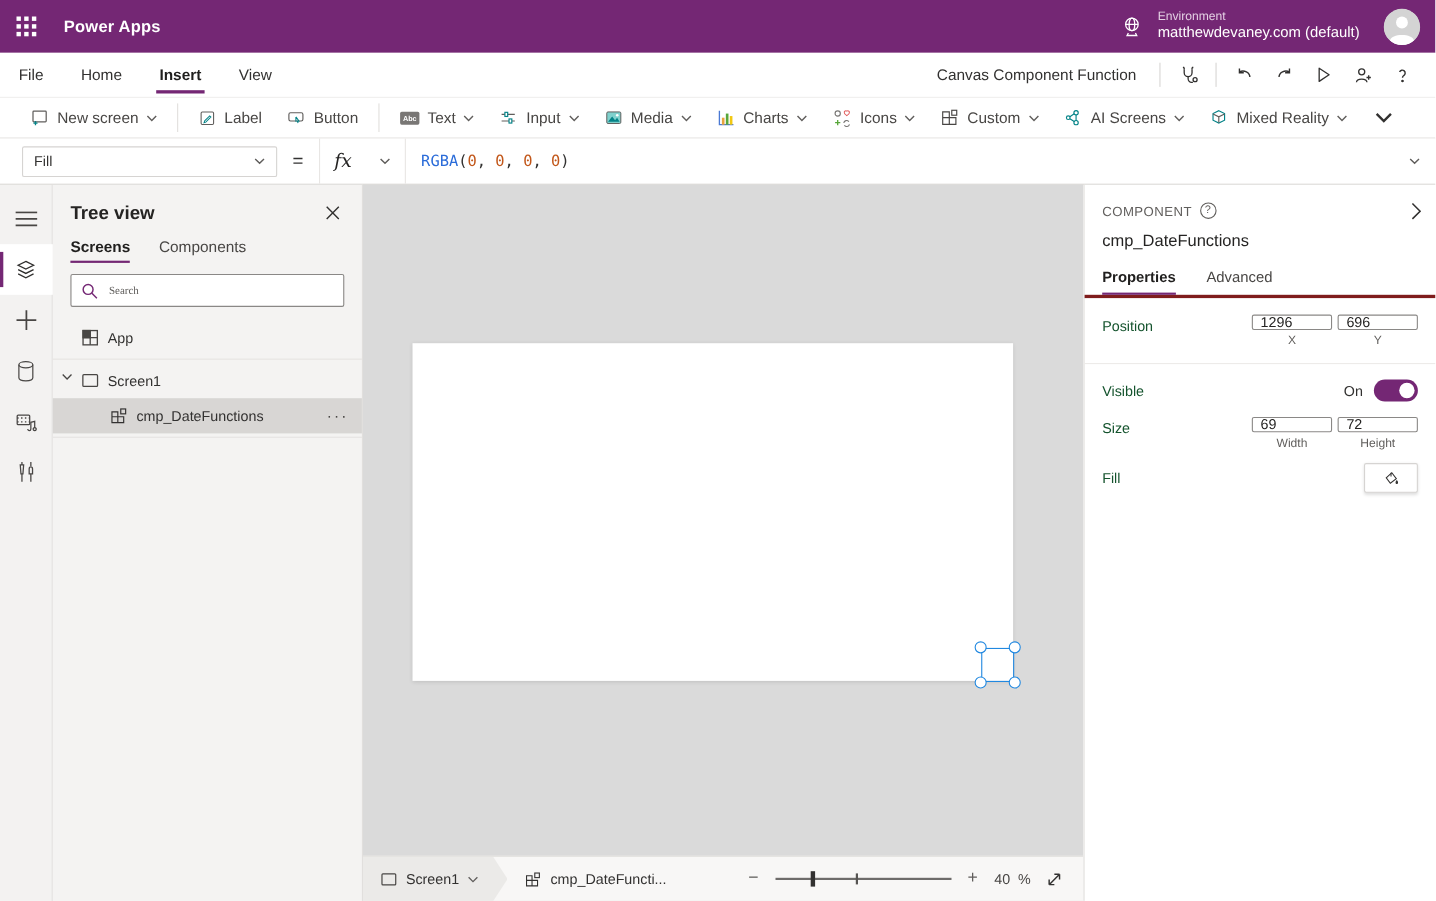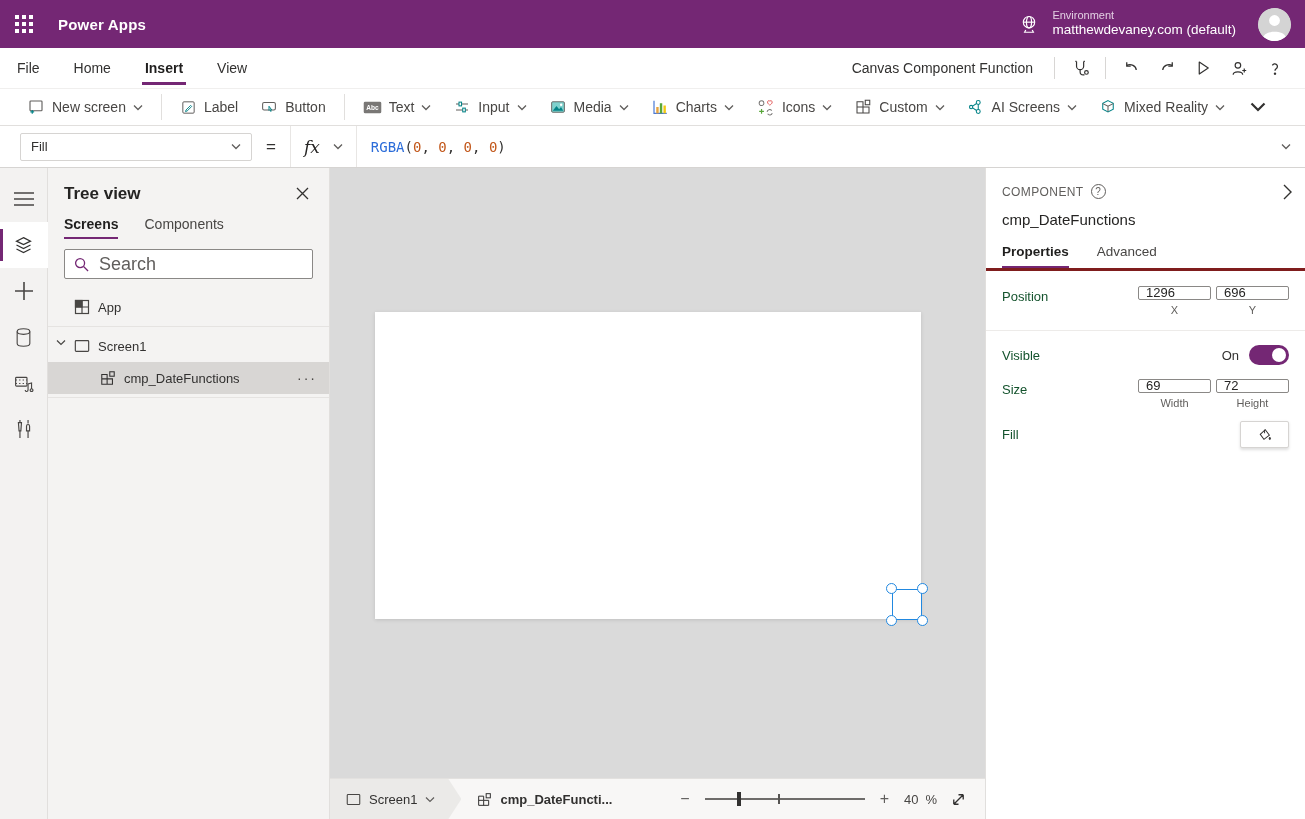--- a/index.html
+++ b/index.html
@@ -38,21 +38,21 @@
   .ribbon { height:38px; display:flex; align-items:center; border-top:1px solid #f0efee; border-bottom:1px solid #e1dfdd; padding-left:16px; }
   .rb-item { display:flex; align-items:center; gap:7px; padding:0 11px; height:30px; font-size:14px; color:#484644; cursor:pointer; white-space:nowrap; }
   .rb-sep { width:1px; height:26px; background:#e1dfdd; margin:0 7px; flex:none; }
   .chev { flex:none; }
   .rb-expand { margin-left:14px; cursor:pointer; }
 
   
   .fxbar { height:42px; display:flex; align-items:center; background:#fff; border-bottom:1px solid #d6d4d2; }
   .prop-select { width:232px; height:28px; border:1px solid #d6d4d2; border-radius:2px; margin-left:20px; display:flex; align-items:center; justify-content:space-between; padding:0 10px; font-size:13px; cursor:pointer; background:#fff; }
   .equals { font-size:17px; margin:0 14px; color:#323130; }
-  .fx-select { height:100%; display:flex; align-items:center; gap:13px; padding:0 13px; border-left:1px solid #e8e6e4; border-right:1px solid #e8e6e4; cursor:pointer; }
+  .fx-select { height:100%; display:flex; align-items:center; gap:25px; padding:0 13px; border-left:1px solid #e8e6e4; border-right:1px solid #e8e6e4; cursor:pointer; }
   .fx-glyph { font-family:"DejaVu Serif", serif; font-style:italic; font-size:17px; color:#252423; }
   .formula { flex:1; font-family:"DejaVu Sans Mono", monospace; font-size:14px; padding-left:14px; white-space:pre; cursor:text; }
   .tok-fn { color:#2b6cd9; }
   .tok-num { color:#c2571a; }
   .tok-p { color:#323130; }
 
   
   .main { display:flex; height:651px; }
 
   
@@ -64,39 +64,39 @@
   
   .tree { width:282px; background:#f4f3f2; border-right:1px solid #e1dfdd; display:flex; flex-direction:column; flex:none; }
   .tree-head { display:flex; align-items:center; justify-content:space-between; padding:15px 16px 4px;gap:44px; }
   .tree-title { font-size:17px; font-weight:600; color:#252423; }
   .close-btn { color:#323130; cursor:pointer; padding:4px; }
   .tree-tabs { display:flex; gap:26px; padding:8px 16px 0; }
   .ttab { font-size:14px; color:#484644; padding-bottom:7px; cursor:pointer; position:relative; }
   .ttab.active { font-weight:600; color:#201f1e; }
   .ttab.active::after { content:""; position:absolute; left:0; right:0; bottom:0; height:2px; background:#742774; }
   .search { margin:10px 16px 12px; height:30px; background:#fff; border:1px solid #8a8886; border-radius:2px; display:flex; align-items:center; gap:8px; padding:0 9px; }
-  .search input { border:0; outline:0; flex:1; font-size:18px; font-family:Liberation Sans, sans-serif; color:#323130; background:transparent; }
+  .search input { border:0; outline:0; flex:1; font-size:10px; font-family:Liberation Serif, serif; color:#323130; background:transparent; }
   .search input::placeholder { color:#605e5c; }
   .trow { height:32px; display:flex; align-items:center; gap:8px; font-size:13px; color:#323130; cursor:pointer; position:relative; padding-left:26px; }
   .trow .expander { position:absolute; left:8px; top:9px; color:#484644; }
   .trow.indent { padding-left:52px; }
   .trow.selected { background:#d8d6d4; }
   .trow .more { position:absolute; right:12px; color:#484644; font-size:14px; letter-spacing:2px; cursor:pointer; }
   .tsep { border-top:1px solid #e5e3e1; margin:3px 0; }
 
   
   .canvas-area { flex:1; background:#dadada; position:relative; overflow:hidden; }
   .screen-canvas { position:absolute; left:45px; top:144px; width:546px; height:307px; background:#fff; box-shadow:0 1px 4px rgba(0,0,0,.12); }
   .selection { position:absolute; left:562px; top:421px; width:30px; height:31px; border:1.5px solid #2188e0; cursor:move; }
   .handle { position:absolute; width:11px; height:11px; border:1.5px solid #2188e0; background:#fff; border-radius:50%; cursor:pointer; }
   .h-tl{left:-7px;top:-7px;} .h-tr{right:-7px;top:-7px;} .h-bl{left:-7px;bottom:-7px;} .h-br{right:-7px;bottom:-7px;}
 
   .canvas-footer { position:absolute; left:0; right:0; bottom:0; height:41px; background:#f8f7f6; border-top:1px solid #e3e1df; display:flex; align-items:center; }
   .crumb { height:100%; display:flex; align-items:center; gap:8px; padding:0 26px 0 16px; background:#ebeae8; clip-path:polygon(0 0, calc(100% - 13px) 0, 100% 50%, calc(100% - 13px) 100%, 0 100%); font-size:13px; cursor:pointer; }
-  .crumb2 { display:flex; align-items:flex-end; gap:8px; padding:0 16px; font-size:13px; cursor:pointer;font-weight:bold; }
+  .crumb2 { display:flex; align-items:flex-end; gap:8px; padding:0 16px; font-size:13px; cursor:pointer; }
   .zoombar { margin-left:auto; display:flex; align-items:center; gap:13px; padding-right:18px; color:#484644; }
   .zbtn { font-size:16px; color:#605e5c; cursor:pointer; padding:0 2px; user-select:none; }
   .ztrack { width:160px; height:2px; background:#6e6c6a; position:relative; cursor:pointer; }
   .zthumb { position:absolute; left:20%; top:-6px; width:4px; height:14px; background:#323130; cursor:grab; }
   .ztick { position:absolute; left:46%; top:-4px; width:1.5px; height:10px; background:#565452; }
   .zpct { font-size:13px; color:#484644; display:flex; gap:7px; }
 
   
   .props { width:320px; background:#fff; border-left:1px solid #e1dfdd; position:relative; flex:none; }
   .props-head { padding:16px 16px 0; }

